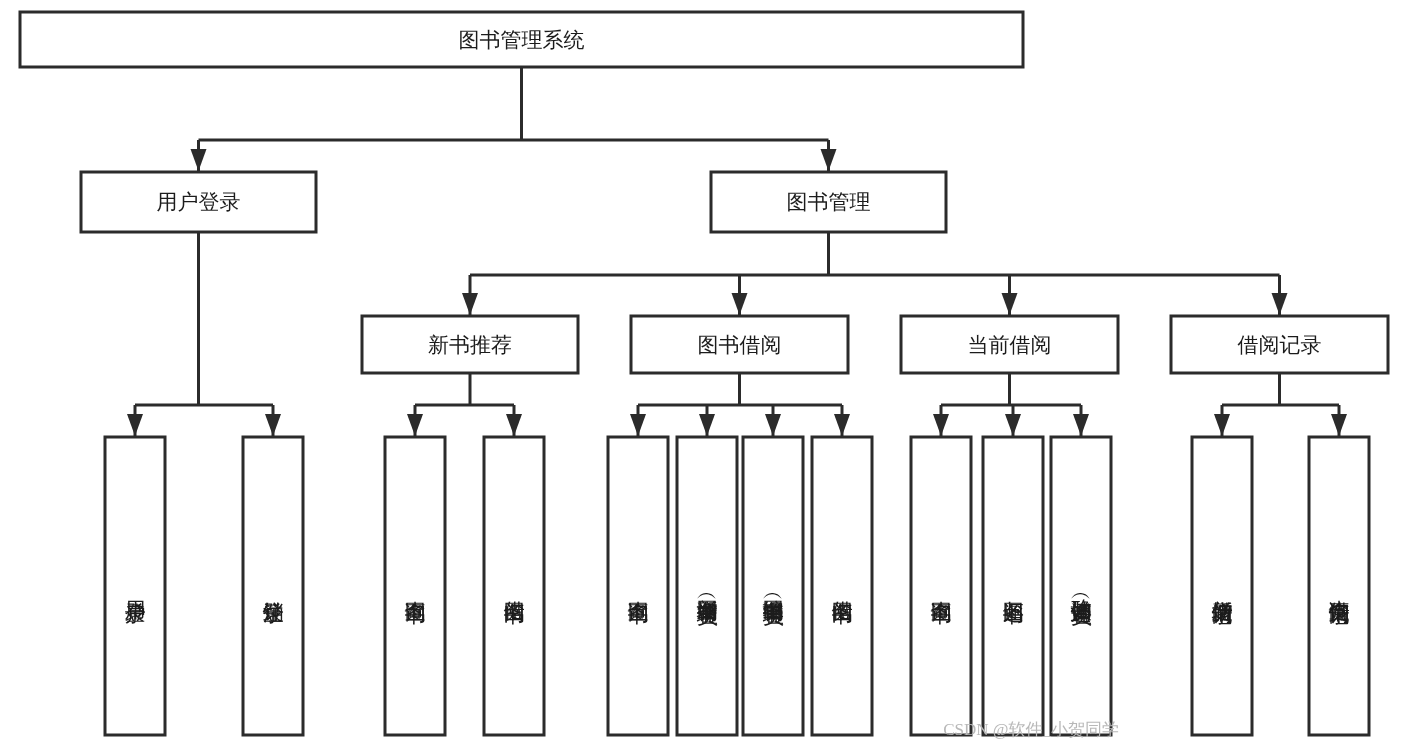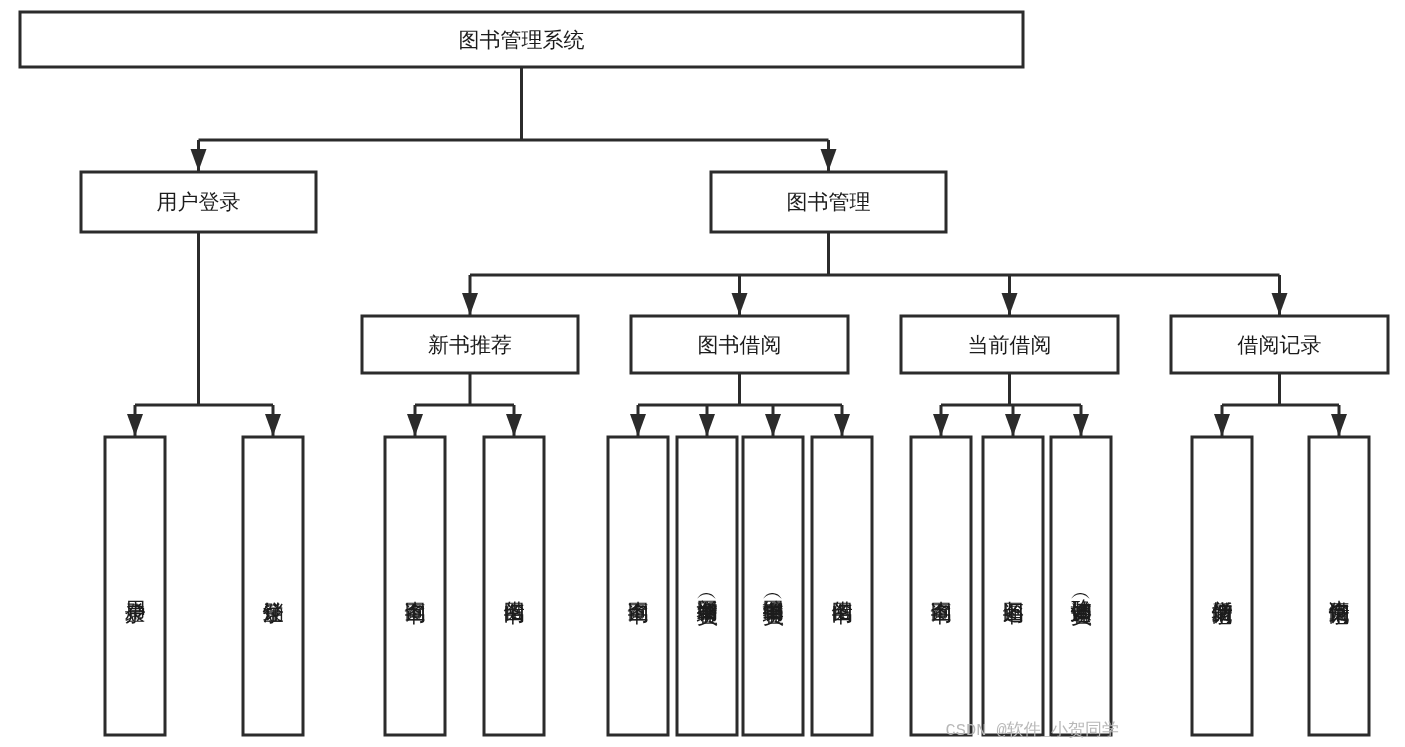--- a/index.html
+++ b/index.html
@@ -62,21 +62,21 @@
     align-items: center;
     justify-content: center;
     text-align: center;
     white-space: nowrap;
     pointer-events: none;
   }
   .watermark {
     position: absolute;
     right: 12px;
     bottom: 6px;
-    font-family: Liberation Mono, monospace;
+    font-family: Liberation Serif, serif;
     font-size: 17px;
     color: #b8b8b8;
     white-space: nowrap;
   }
 </style>
 </head>
 <body>
 
 <div id="diagram-root">
 

